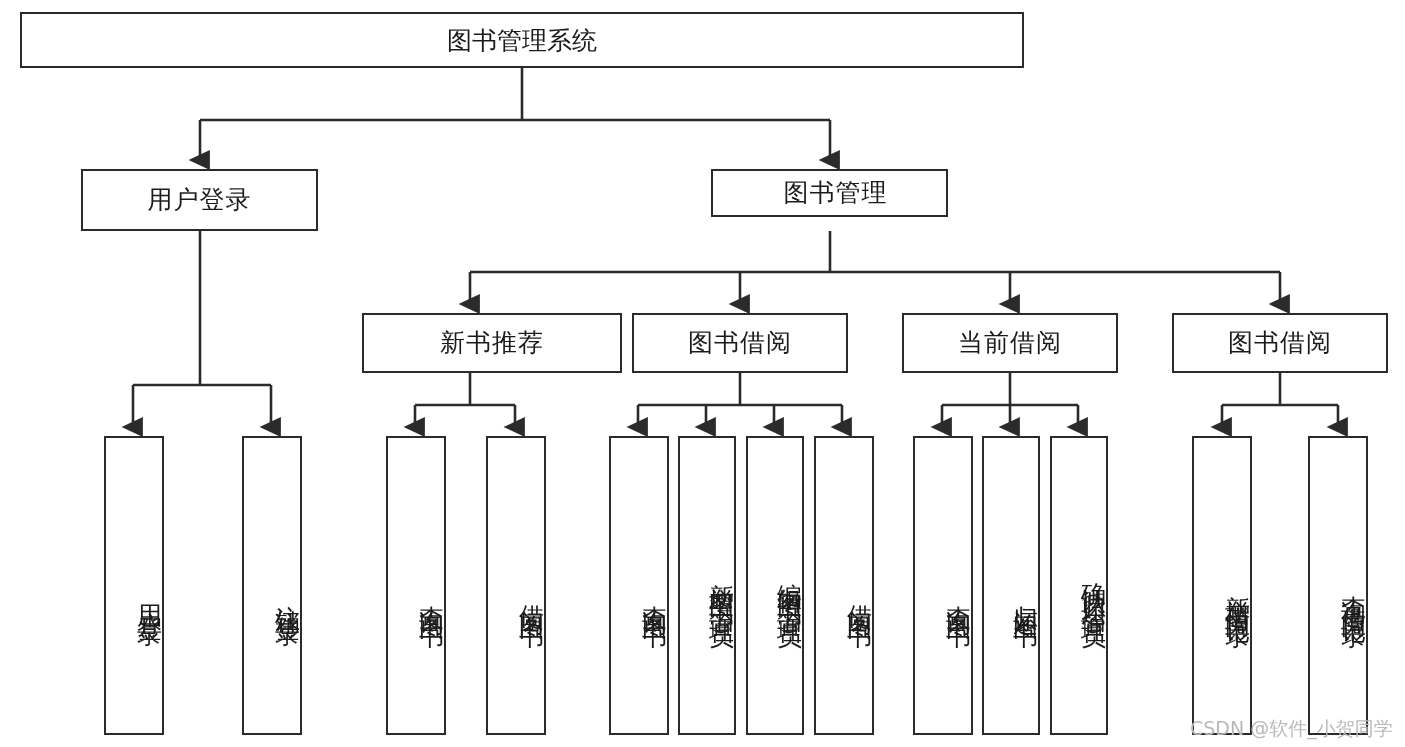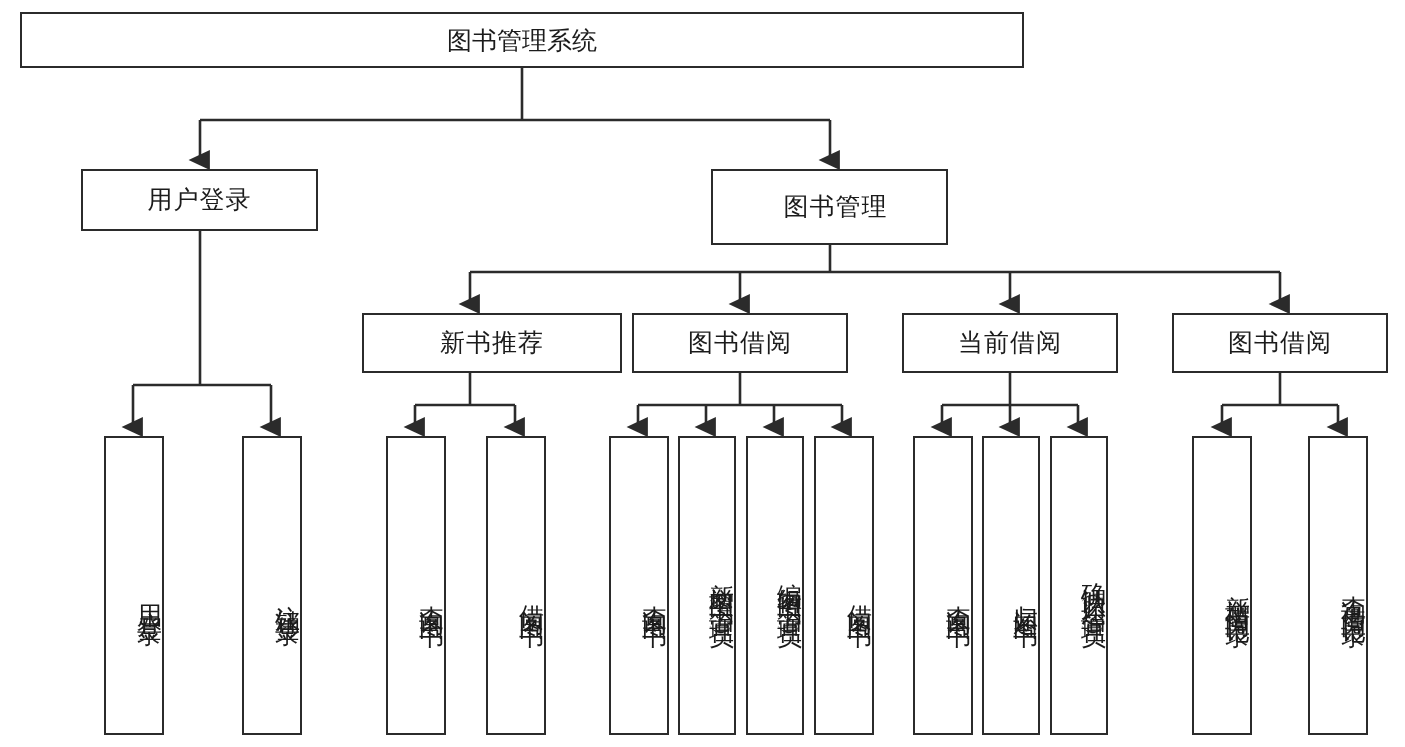--- a/index.html
+++ b/index.html
@@ -117,21 +117,21 @@
       <path d="M1222,405 L1338,405"></path>
       <path d="M1222,405 L1222,427" marker-end="url(#arrow)"></path>
       <path d="M1338,405 L1338,427" marker-end="url(#arrow)"></path>
     </g>
   </svg>
 
   <div class="node root" style="left:20px; top:12px; width:1004px; height:56px;">图书管理系统</div>
 
   <div class="node h" style="left:81px; top:169px; width:237px; height:62px;">用户登录</div>
 
-  <div class="node h" style="left:711px; top:169px; width:237px; height:76px;padding-left:12px;">图书管理</div>
+  <div class="node h" style="left:711px; top:169px; width:237px; height:48px;padding-left:12px;">图书管理</div>
 
   <div class="node h" style="left:362px; top:313px; width:260px; height:60px;">新书推荐</div>
 
   <div class="node h" style="left:902px; top:313px; width:216px; height:60px;">当前借阅</div>
 
   <div class="node h" style="left:632px; top:313px; width:216px; height:60px;">图书借阅</div>
 
   <div class="node h" style="left:1172px; top:313px; width:216px; height:60px;">图书借阅</div>
 
   <div class="node v" style="left:104px; top:436px; width:60px; height:299px;">用户登录</div>
@@ -153,14 +153,15 @@
   <div class="node v" style="left:913px; top:436px; width:60px; height:299px;">查询图书</div>
 
   <div class="node v" style="left:982px; top:436px; width:58px; height:299px;">归还图书</div>
 
   <div class="node v" style="left:1050px; top:436px; width:58px; height:299px; padding-top:8px;">确认归还（管理员）</div>
 
   <div class="node v" style="left:1192px; top:436px; width:60px; height:299px; padding-top:14px;">新增借阅记录</div>
 
   <div class="node v" style="left:1308px; top:436px; width:60px; height:299px; padding-top:14px;">查询借阅记录</div>
 
+  <div class="watermark">CSDN @软件_小贺同学</div>
 
 </div>
 
 </body></html>

